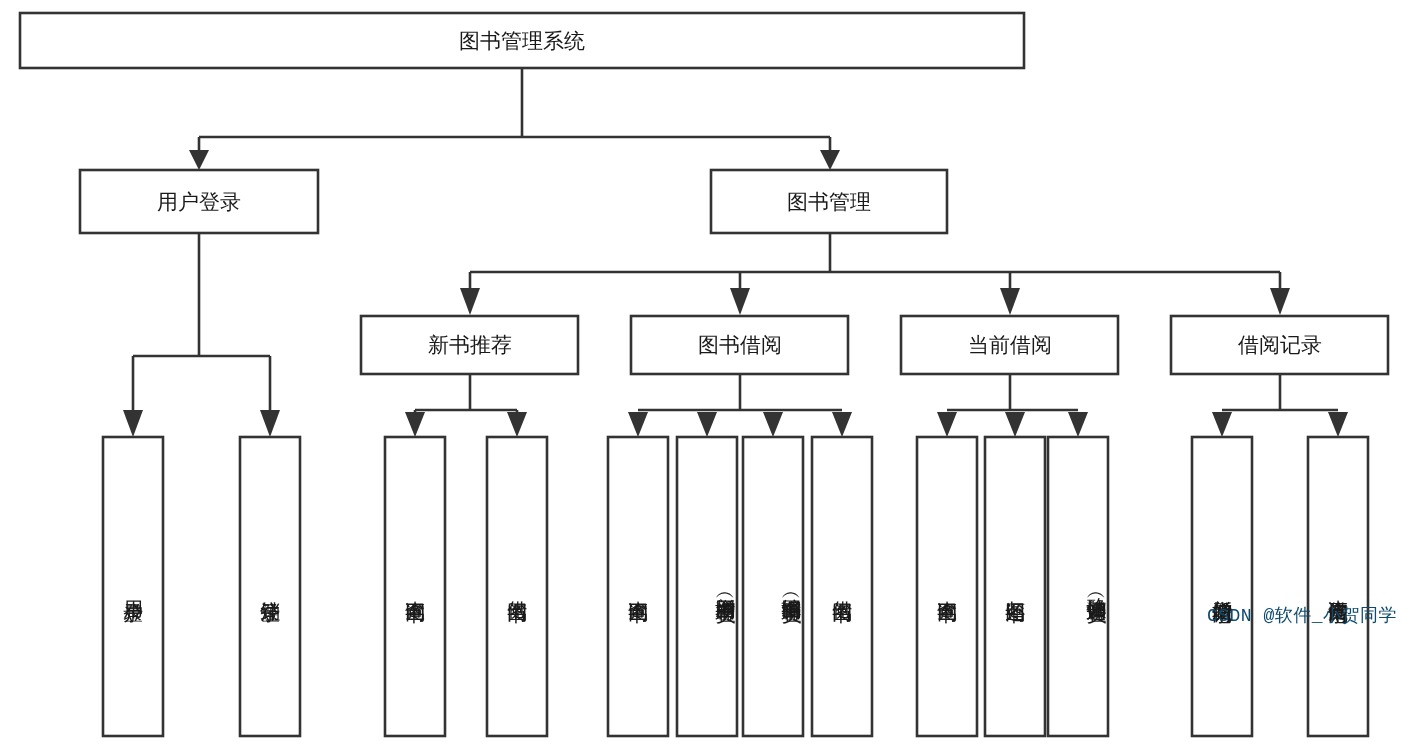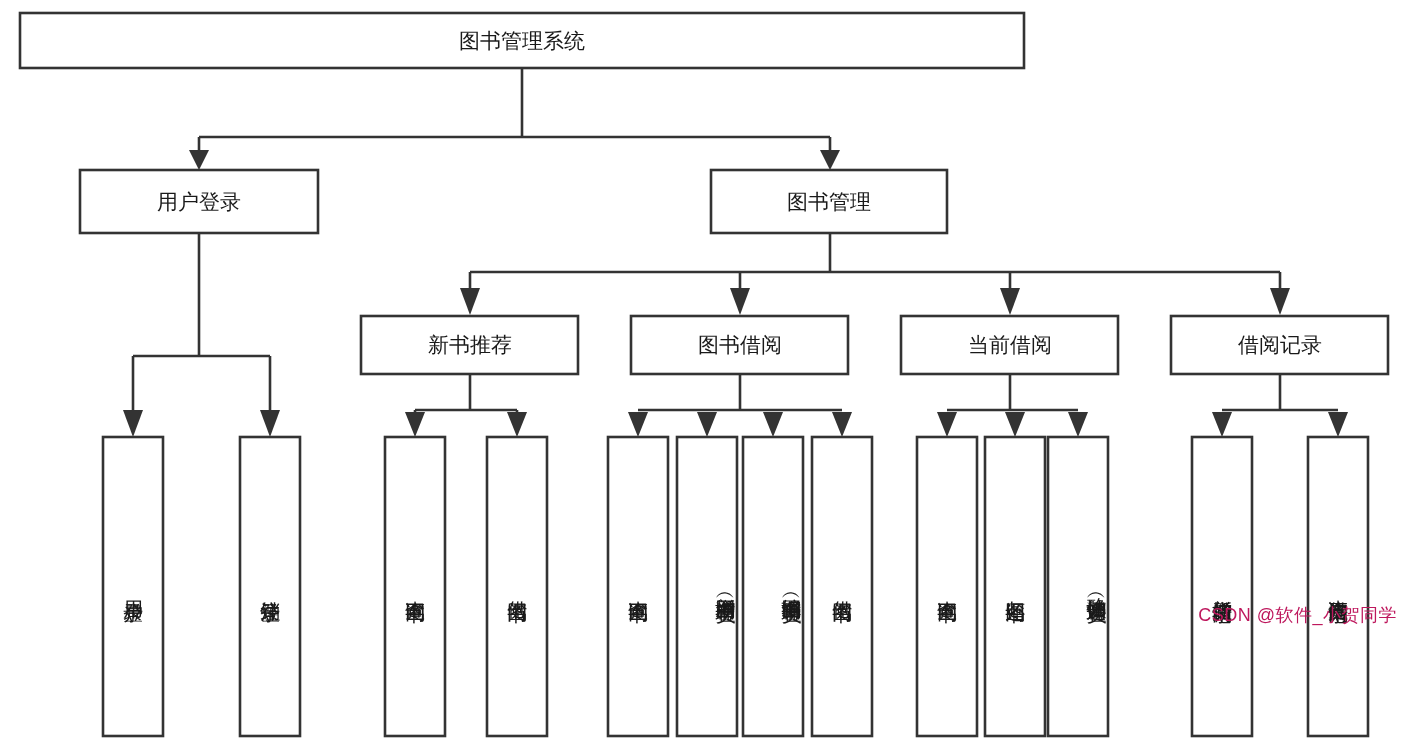--- a/index.html
+++ b/index.html
@@ -61,23 +61,23 @@
     align-items: center;
     justify-content: center;
     text-align: center;
     white-space: nowrap;
     pointer-events: none;
   }
   .watermark {
     position: absolute;
     right: 8px;
     bottom: 6px;
-    font-family: Liberation Sans, sans-serif;
+    font-family: Liberation Mono, monospace;
     font-size: 18px;
-    color: #be185d;
+    color: #0c4a6e;
     white-space: nowrap;
     letter-spacing: 0.5px;
   }
 </style>
 </head>
 <body>
 
 <div id="diagram-root">
 
   <svg class="diagram" viewBox="0 0 1405 747">

